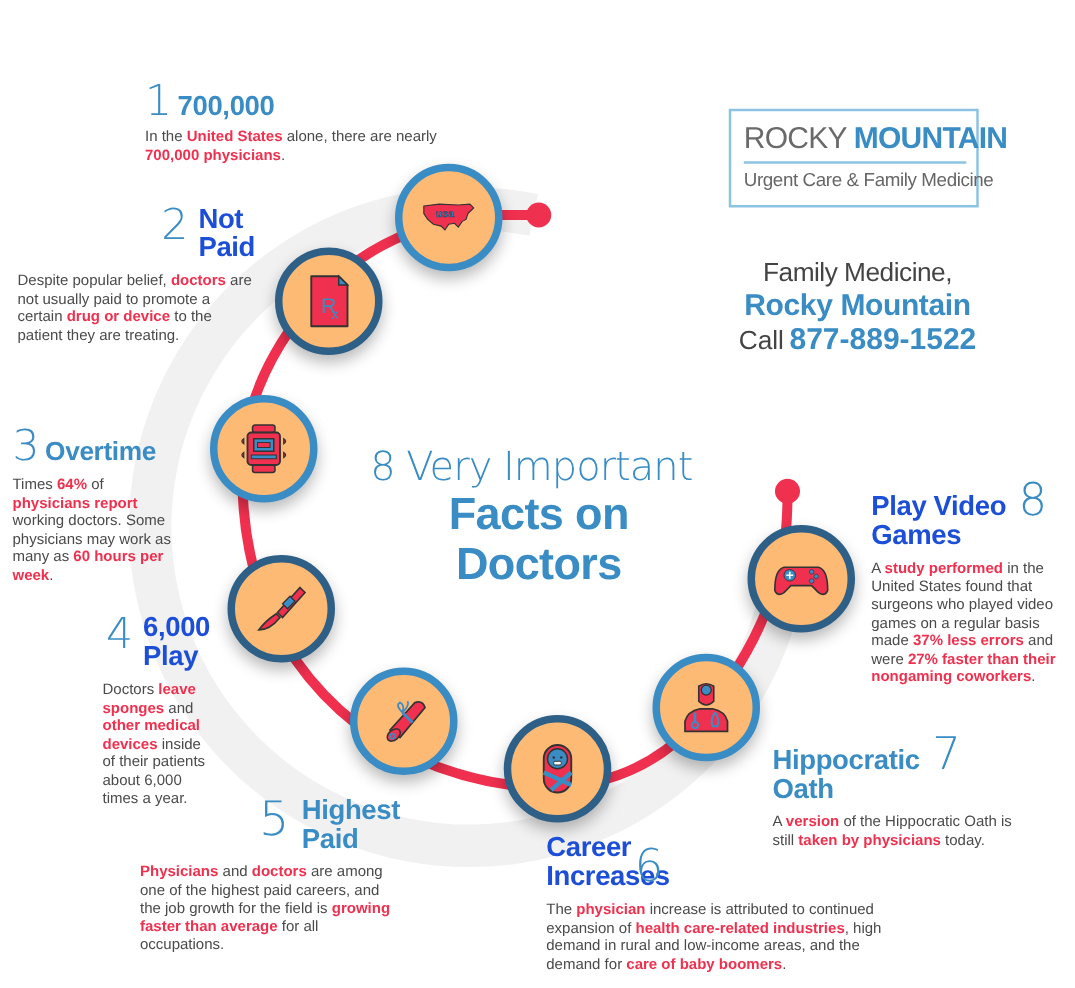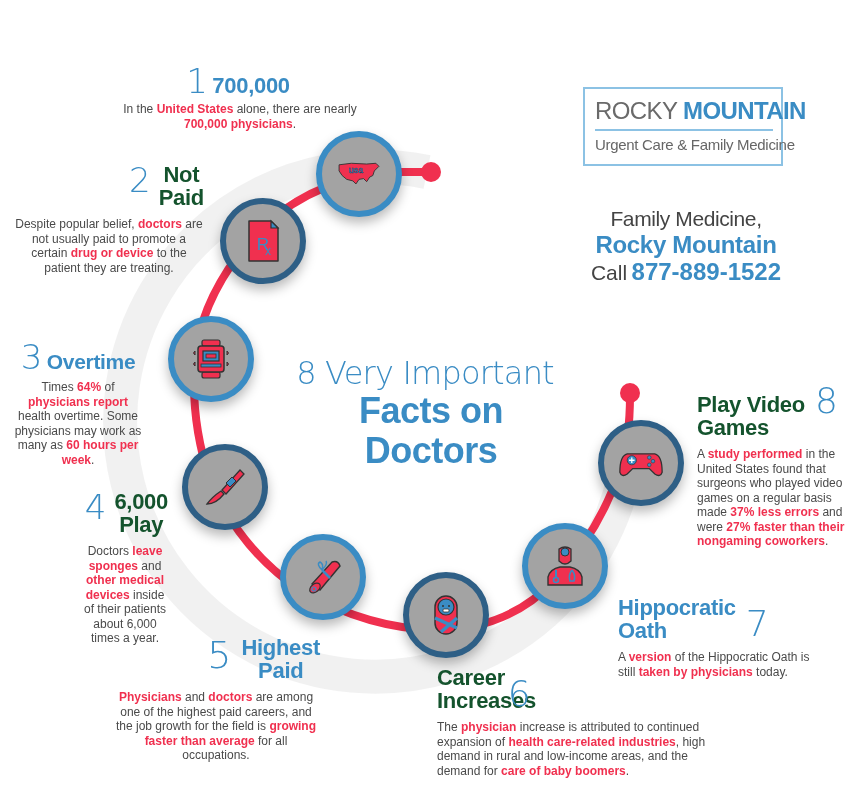--- a/index.html
+++ b/index.html
@@ -2,24 +2,24 @@
 <html><head>
 <meta charset="utf-8">
 <style>
   * { box-sizing: border-box; margin: 0; padding: 0; }
   html, body { width: 860px; height: 790px; background: #ffffff; overflow: hidden; }
   body { position: relative; font-family: "Liberation Sans", sans-serif; color: #4a4a4a; }
   .abs { position: absolute; }
   .num { font-family: "DejaVu Sans", sans-serif; font-weight: 200; color: #3a8cc4; line-height: 1; }
   .head { font-family: "Liberation Sans", sans-serif; font-weight: 700; line-height: 1.05; letter-spacing: -0.3px; }
   .blue { color: #3a8cc4; }
-  .dark { color: #14532d; }
+  .dark { color: #1d4ed8; }
   .body { font-size: 12px; line-height: 14.5px; color: #4a4a4a; }
   .body b { color: #f0304f; font-weight: 700; }
-  .right { text-align: center; }
+  .right { text-align: left; }
   .left { text-align: left; }
 
   
   .logo { left: 583px; top: 87px; width: 200px; height: 79px; border: 2px solid #8cc2e4; background: #fff; padding: 10px 8px 0 10px; }
   .logo-top { font-size: 24px; color: #6a6a6a; letter-spacing: -0.6px; white-space: nowrap; line-height: 1; font-weight: 400; }
   .logo-top .m { color: #3a8cc4; font-weight: 700; }
   .logo-rule { height: 2px; background: #8cc2e4; margin: 6px 0 5px 0; }
   .logo-sub { font-size: 15px; color: #666; letter-spacing: -0.3px; white-space: nowrap; }
 
   .contact { left: 578px; top: 206px; width: 216px; text-align: center; }
@@ -27,21 +27,21 @@
   .contact .l2 { font-size: 24px; color: #3a8cc4; font-weight: 700; line-height: 27px; letter-spacing: -0.3px; }
   .contact .call { font-size: 21px; color: #444; }
   .contact .phone { font-size: 24px; color: #3a8cc4; font-weight: 700; }
 
   .title { left: 280px; top: 355px; width: 290px; text-align: center; color: #3a8cc4; }
   .title .t1 { font-size: 32px; font-weight: 300; letter-spacing: -0.8px; line-height: 36px; font-family: "DejaVu Sans", sans-serif; font-weight: 200; }
   .title .t2 { font-size: 36px; font-weight: 700; letter-spacing: -0.5px; line-height: 40px; margin-left: 12px; }
 
   svg.ring { position: absolute; left: 0; top: 0; }
 
-  .badge { position: absolute; width: 86px; height: 86px; border-radius: 50%; background: #a3a3a3;
+  .badge { position: absolute; width: 86px; height: 86px; border-radius: 50%; background: #fdba74;
            box-shadow: 0 6px 12px rgba(0,0,0,0.28); display: flex; align-items: center; justify-content: center; }
   .badge.light { border: 6px solid #3a8cc4; }
   .badge.deep { border: 6px solid #2e5f86; }
   .badge svg { width: 46px; height: 46px; }
 </style>
 </head>
 <body>
 
 <svg class="ring" width="860" height="790">
 
@@ -174,21 +174,21 @@
     </span>
   </div>
   <div class="body right" style="margin-top:8px;"><span>Despite popular belief, </span><b>doctors</b><span> are not usually paid to promote a certain </span><b>drug or device</b><span> to the patient they are treating.</span></div>
 </div>
 
 <div class="abs" style="left:10px;top:340px;width:136px;">
   <div class="right" style="white-space:nowrap;">
     <span class="num" style="font-size:34px;">3</span>
     <span class="head blue" style="font-size:21px;">Overtime</span>
   </div>
-  <div class="body right" style="margin-top:6px;"><span>Times </span><b>64%</b><span> of </span><b>physicians report</b><span> health overtime. Some physicians may work as many as </span><b>60 hours per week</b><span>.</span></div>
+  <div class="body right" style="margin-top:6px;"><span>Times </span><b>64%</b><span> of </span><b>physicians report</b><span> working doctors. Some physicians may work as many as </span><b>60 hours per week</b><span>.</span></div>
 </div>
 
 <div class="abs" style="left:82px;top:490px;width:86px;">
   <div style="display:flex;justify-content:flex-end;gap:8px;">
     <span class="num" style="font-size:34px;">4</span>
     <span class="head dark right" style="font-size:22px;">
       <span style="display:block">6,000</span>
       <span style="display:block">Play</span>
     </span>
   </div>
@@ -211,21 +211,21 @@
     <span class="head dark left" style="font-size:22px;margin-top:10px;">
       <span style="display:block">Career</span>
       <span style="display:block">Increases</span>
     </span>
     <span class="num" style="font-size:36px;margin-left:-38px;">6</span>
   </div>
   <div class="body left" style="margin-top:8px;width:290px;"><span>The </span><b>physician</b><span> increase is attributed to continued expansion of </span><b>health care-related industries</b><span>, high demand in rural and low-income areas, and the demand for </span><b>care of baby boomers</b><span>.</span></div>
 </div>
 
 <div class="abs" style="left:618px;top:586px;width:220px;">
-  <div style="display:flex;align-items:flex-end;gap:10px;">
+  <div style="display:flex;align-items:flex-start;gap:10px;">
     <span class="head blue left" style="font-size:22px;margin-top:10px;">
       <span style="display:block">Hippocratic</span>
       <span style="display:block">Oath</span>
     </span>
     <span class="num" style="font-size:36px;">7</span>
   </div>
   <div class="body left" style="margin-top:8px;width:210px;"><span>A </span><b>version</b><span> of the Hippocratic Oath is still </span><b>taken by physicians</b><span> today.</span></div>
 </div>
 
 <div class="abs" style="left:697px;top:383px;width:160px;">

